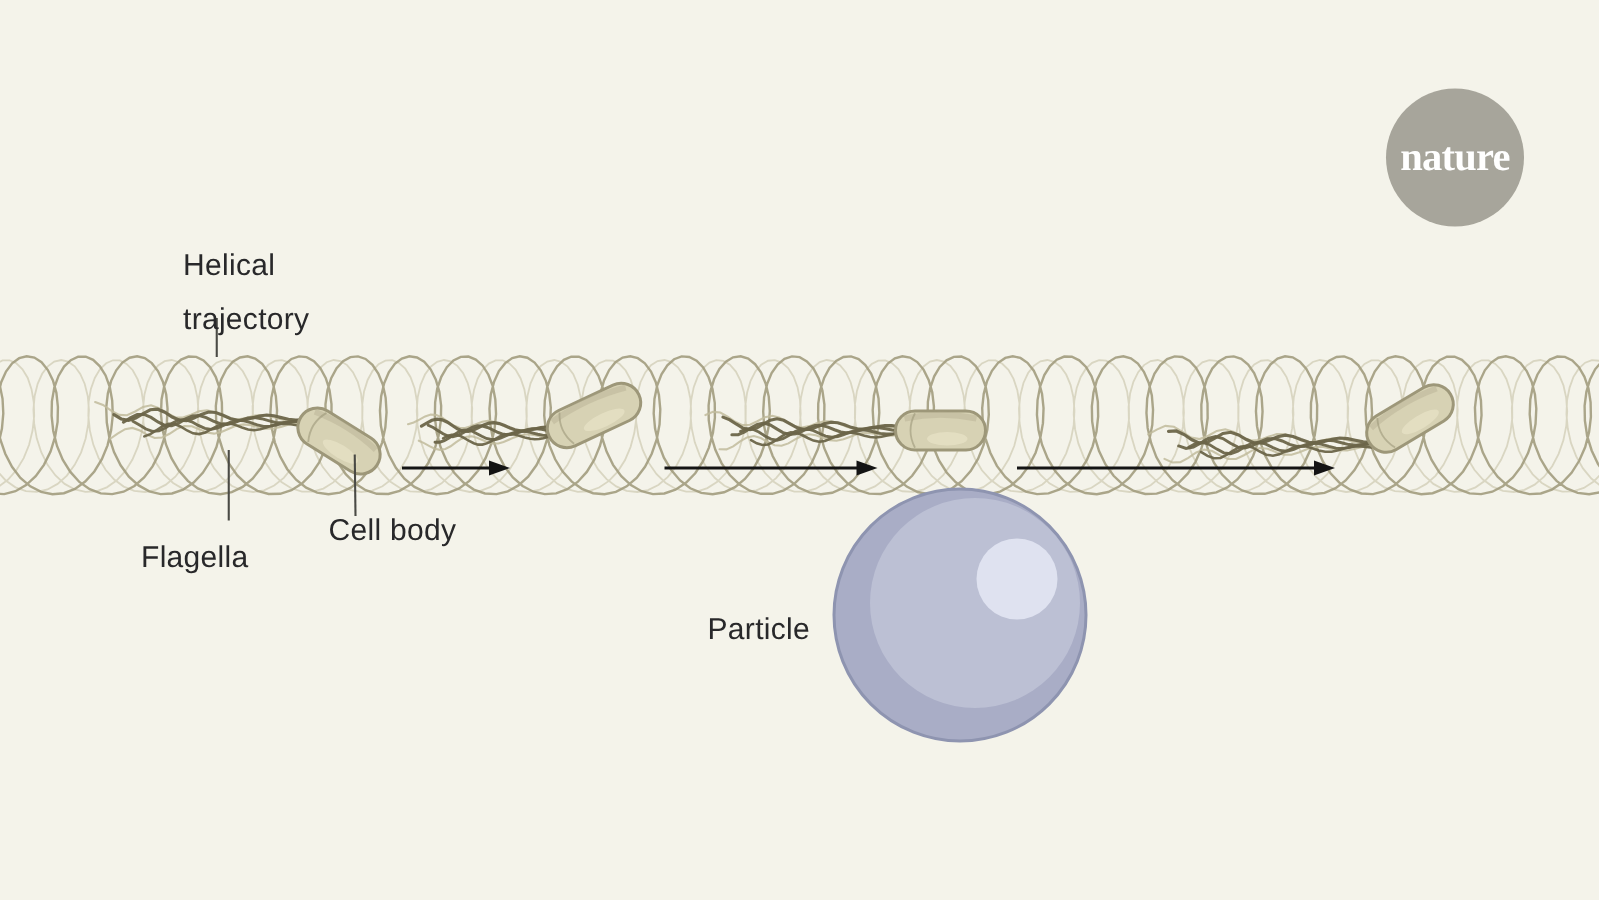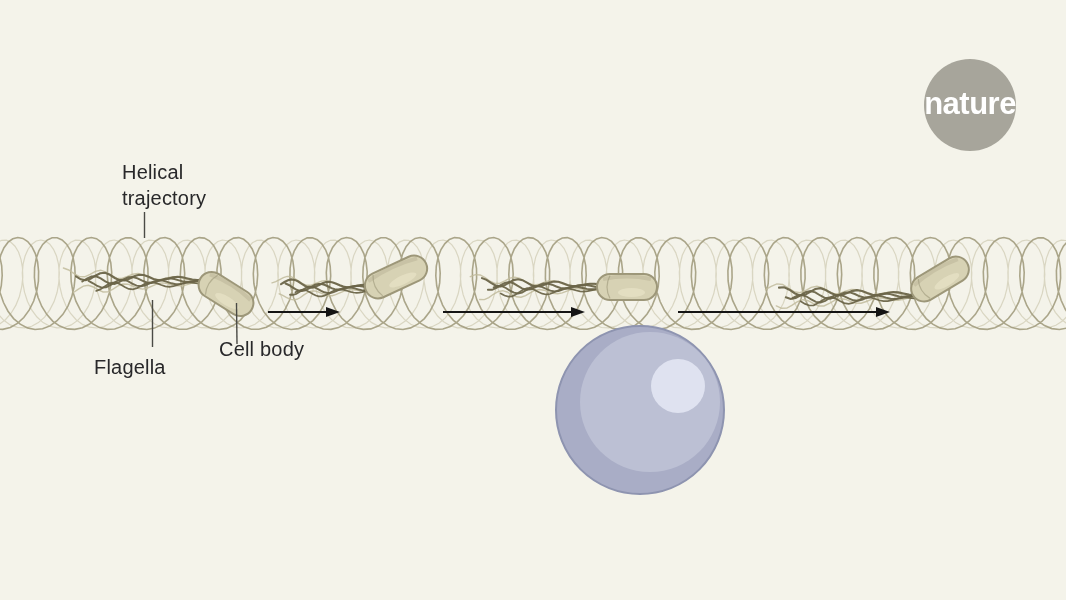--- a/index.html
+++ b/index.html
@@ -3,34 +3,34 @@
 <meta charset="utf-8">
 <style>
   html,body{margin:0;padding:0;}
   body{font-family:"Liberation Sans","DejaVu Sans",sans-serif;}
   .stage{
     position:relative;width:1066px;height:600px;overflow:hidden;
     background:var(--bg,#f4f3ea);
   }
   .stage svg{position:absolute;left:0;top:0;}
   .label{
-    position:absolute;font-size:20px;line-height:26px;color:var(--text,#28282a);
+    position:absolute;font-size:20px;line-height:36px;color:var(--text,#28282a);
     letter-spacing:.2px;white-space:pre-line;
   }
   .label-helical{left:122px;top:159px;width:118px;}
   .label-flagella{left:94px;top:354px;}
   .label-cellbody{left:219px;top:336px;}
   .label-particle{left:440px;top:402px;width:100px;text-align:right;}
   .logo{
     position:absolute;left:924px;top:59px;width:92px;height:92px;border-radius:50%;
     background:var(--logo-bg,#a7a59b);display:flex;align-items:center;justify-content:center;
   }
   .logo span{
-    font-family:Liberation Sans, sans-serif;font-weight:bold;
-    font-size:31px;color:var(--logo-text,#ffffff);letter-spacing:-0.5px;
+    font-family:Liberation Serif, serif;font-weight:bold;
+    font-size:27px;color:var(--logo-text,#ffffff);letter-spacing:-0.5px;
     transform:translateY(-1px);
     text-align:right;
   }
 </style>
 </head>
 <body>
 
 <div class="stage">
 
   <svg width="1066" height="600" viewBox="0 0 1066 600">
@@ -123,17 +123,18 @@
     <g>
       <line x1="144.5" y1="212" x2="144.5" y2="238" style="stroke:var(--leader);stroke-width:1.4"></line>
       <line x1="152.5" y1="300" x2="152.5" y2="347" style="stroke:var(--leader);stroke-width:1.4"></line>
       <line x1="236.5" y1="303" x2="237" y2="344" style="stroke:var(--leader);stroke-width:1.4"></line>
     </g>
   </svg>
 
   <div class="label label-helical">Helical trajectory</div>
   <div class="label label-flagella">Flagella</div>
   <div class="label label-cellbody">Cell body</div>
+  <div class="label label-particle">Particle</div>
 
   <div class="logo">
     <span>nature</span>
   </div>
 </div>
 
 </body></html>

